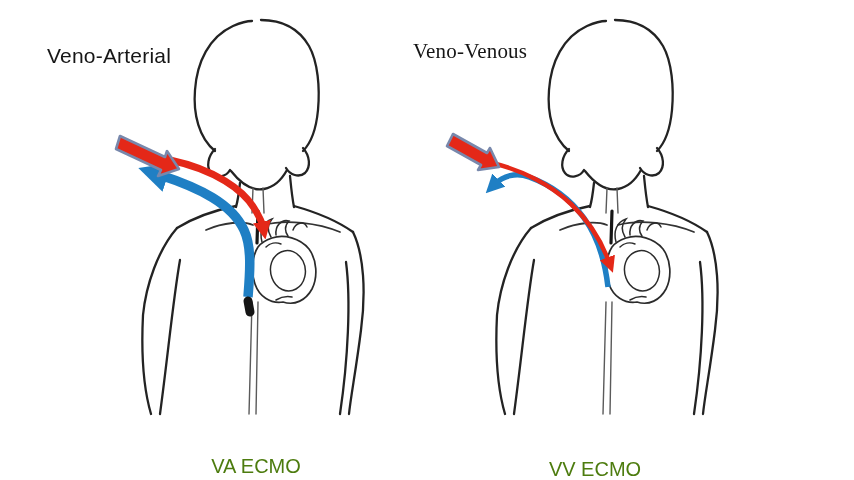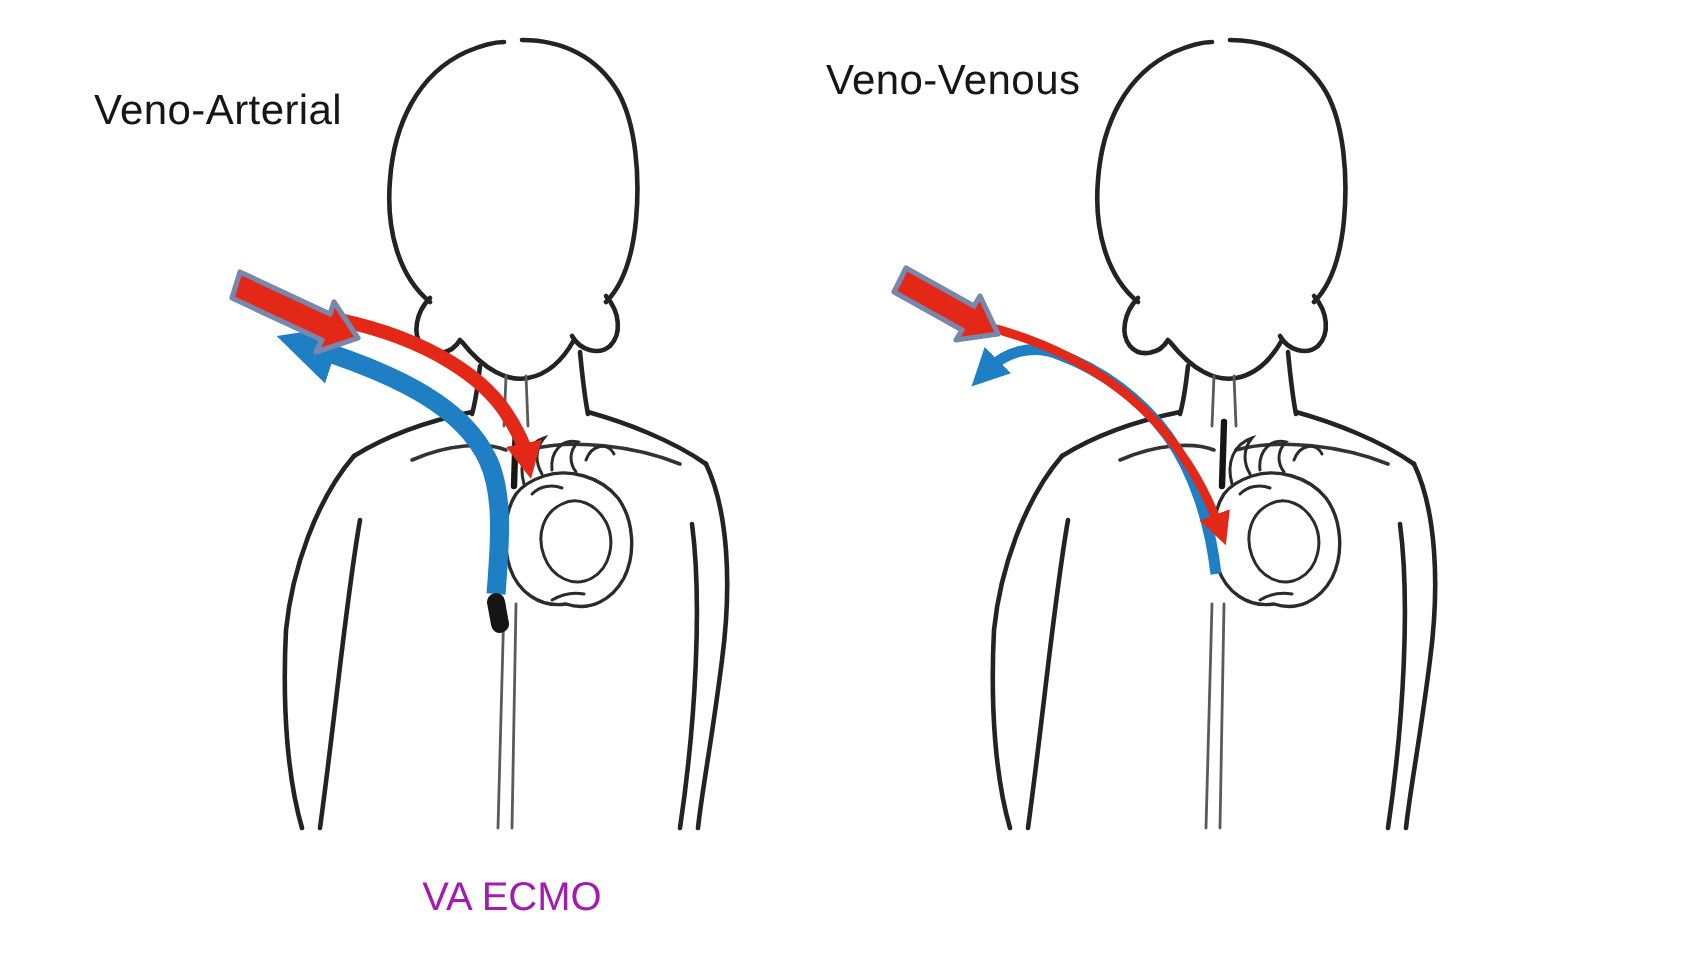--- a/index.html
+++ b/index.html
@@ -19,28 +19,29 @@
   .canvas{position:absolute;inset:0;width:686px;height:480px;}
   .diagram-svg{position:absolute;left:0;top:0;}
   .panel-label{
     position:absolute;
     font-size:21px;
     color:#161616;
     letter-spacing:0.2px;
     white-space:nowrap;
   }
   .panel-label.va{left:47px;top:44px;}
-  .panel-label.vv{left:413px;top:29px;}
+  .panel-label.vv{left:413px;top:39px;font-family:Liberation Serif, serif;}
   .panel-caption{
     position:absolute;
     font-size:20px;
-    color:#a21caf;
+    color:#4d7c0f;
     width:160px;
     text-align:center;
     white-space:nowrap;
+    margin-top:17px;
   }
   .panel-caption.va{left:176px;top:438px;}
   .panel-caption.vv{left:515px;top:441px;}
 
   
   .sketch{stroke:var(--ink);stroke-width:2.3;fill:none;stroke-linecap:round;stroke-linejoin:round;}
   .sketch-mid{stroke:#333333;stroke-width:1.8;fill:none;stroke-linecap:round;}
   .sketch-thin{stroke:#5a5a5a;stroke-width:1.4;fill:none;stroke-linecap:round;}
   .svc-line{stroke:#161616;stroke-width:3.2;fill:none;stroke-linecap:round;}
   .heart-body{stroke:#2b2b2b;stroke-width:1.7;fill:#ffffff;stroke-linejoin:round;}
@@ -129,13 +130,14 @@
         <path class="cannula-blue" stroke-width="5.5" marker-start="url(#ah-blue-vv)" d="M495,184 C503,176 516,172 529,177 C551,185 571,200 584,218 C597,236 605,261 608,287"></path>
         <path class="cannula-red" stroke-width="4.5" marker-end="url(#ah-red-vv)" d="M492,163 C522,170 551,185 571,204 C589,221 602,243 609,262"></path>
         <polygon class="block-arrow" points="447,146 481,165 478,170 499,167 490,148 487,153 453,134"></polygon>
       </g>
     </g>
   </svg>
 
   <div class="panel-label va">Veno-Arterial</div>
   <div class="panel-label vv">Veno-Venous</div>
   <div class="panel-caption va">VA ECMO</div>
+  <div class="panel-caption vv">VV ECMO</div>
 </div>
 
 </body></html>

